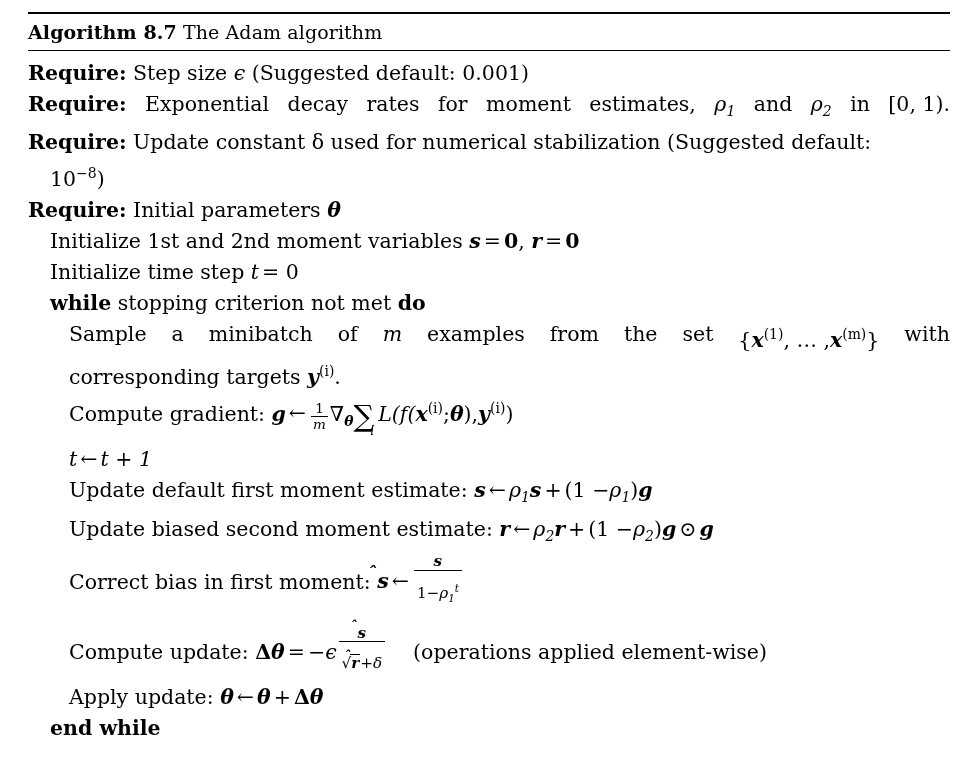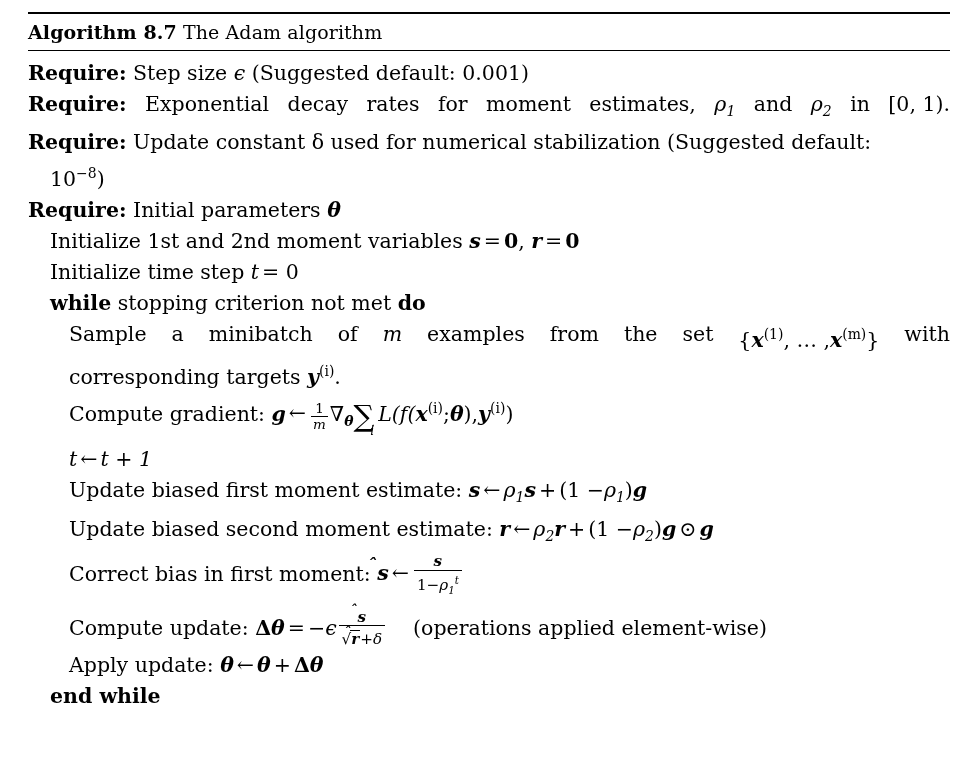--- a/index.html
+++ b/index.html
@@ -90,21 +90,21 @@
     display: inline-block;
     vertical-align: -0.52em;
     text-align: center;
     font-size: 0.74em;
     line-height: 1.08;
     margin: 0 2px;
     position: relative;
     top: 0.12em;
   }
   .frac .num-part { display: block; padding: 0 3px; }
-  .frac .den-part { display: block; padding: 4px 3px; border-top: 1.05px solid #000; }
+  .frac .den-part { display: block; padding: 12px 3px; border-top: 1.05px solid #000; }
 
   .frac-sm {
     display: inline-block;
     vertical-align: -0.5em;
     text-align: center;
     font-size: 0.66em;
     line-height: 1.05;
     margin: 0 2px;
     position: relative;
     top: 0.1em;
@@ -222,21 +222,21 @@
 
     <div class="line lvl2">
       <span>Compute gradient: </span><span class="mb">g</span><span class="opspace up">←</span><span class="frac-sm"><span class="num-part up">1</span><span class="den-part m">m</span></span><span class="nabla">∇</span><sub class="mb">θ</sub><span class="bigop"><span>∑</span><sub class="m">i</sub></span><span class="m">L</span><span class="m">(f(</span><span class="mb">x</span><sup class="up">(i)</sup><span class="up">;</span><span class="mb">θ</span><span class="up">),</span><span class="mb">y</span><sup class="up">(i)</sup><span class="up">)</span>
     </div>
 
     <div class="line lvl2">
       <span class="m">t</span><span class="opspace up">←</span><span class="m">t + 1</span>
     </div>
 
     <div class="line lvl2">
-      <span>Update biased first moment estimate: </span><span class="mb">s</span><span class="opspace up">←</span><span class="m gk"><span>ρ</span><sub>1</sub></span><span class="mb">s</span><span class="opspace up">+</span><span class="up">(1 −</span><span class="m gk"><span>ρ</span><sub>1</sub></span><span class="up">)</span><span class="mb">g</span>
+      <span>Update default first moment estimate: </span><span class="mb">s</span><span class="opspace up">←</span><span class="m gk"><span>ρ</span><sub>1</sub></span><span class="mb">s</span><span class="opspace up">+</span><span class="up">(1 −</span><span class="m gk"><span>ρ</span><sub>1</sub></span><span class="up">)</span><span class="mb">g</span>
     </div>
 
     <div class="line lvl2">
       <span>Update biased second moment estimate: </span><span class="mb">r</span><span class="opspace up">←</span><span class="m gk"><span>ρ</span><sub>2</sub></span><span class="mb">r</span><span class="opspace up">+</span><span class="up">(1 −</span><span class="m gk"><span>ρ</span><sub>2</sub></span><span class="up">)</span><span class="mb">g</span><span class="opspace up">⊙</span><span class="mb">g</span>
     </div>
 
     <div class="line lvl2">
       <span>Correct bias in first moment: </span><span class="hat-wrap"><span class="mb">s</span><span class="mb" style="position:absolute;left:0;top:-0.52em;font-size:0.85em;">̂</span></span><span class="opspace up">←</span><span class="frac"><span class="num-part mb">s</span><span class="den-part up"><span>1−</span><span class="m gk">ρ</span><sub>1</sub><sup>t</sup></span></span>
     </div>
 

